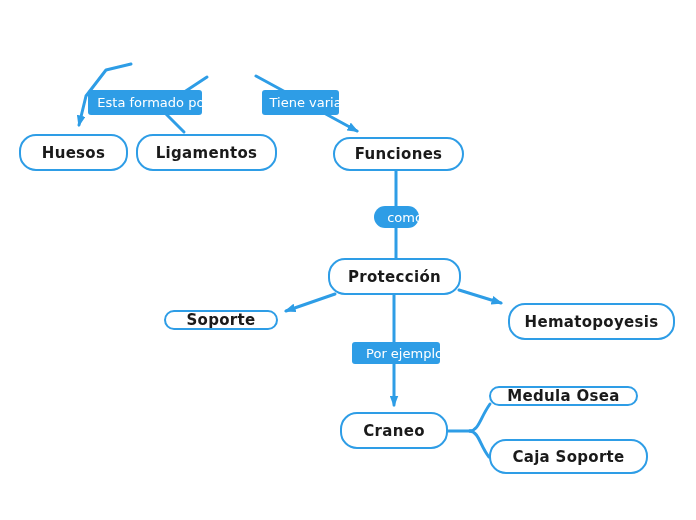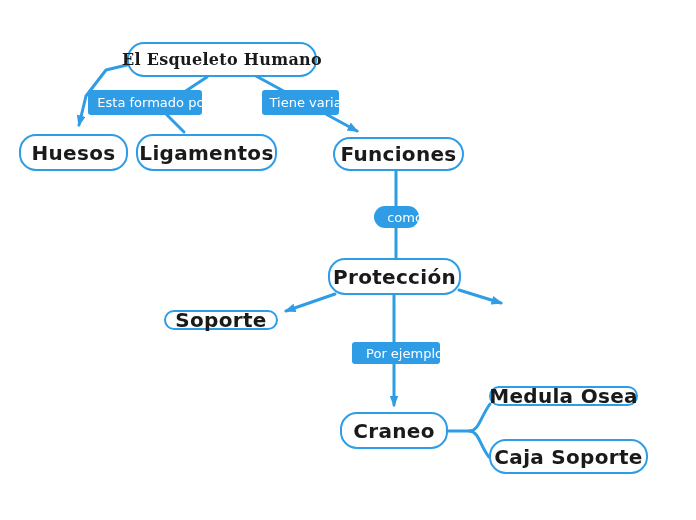--- a/index.html
+++ b/index.html
@@ -20,21 +20,21 @@
   .concept {
     position: absolute;
     z-index: 3;
     background: var(--node-fill);
     border: 2px solid var(--accent);
     border-radius: 17px;
     display: flex;
     align-items: center;
     justify-content: center;
     font-weight: bold;
-    font-size: 20px;
+    font-size: 15px;
     color: var(--node-text);
     white-space: nowrap;
     letter-spacing: 0.3px;
   }
   .concept.root {
     font-family: "DejaVu Serif", "Liberation Serif", serif;
     font-size: 16px;
   }
   .link-label {
     position: absolute;
@@ -85,37 +85,37 @@
     <line class="edge" x1="256" y1="76" x2="357" y2="131" marker-end="url(#arrow)"></line>
     <line class="edge" x1="396" y1="171" x2="396" y2="258"></line>
     <line class="edge" x1="335" y1="294" x2="286" y2="311" marker-end="url(#arrow)"></line>
     <line class="edge" x1="459" y1="290" x2="501" y2="303" marker-end="url(#arrow)"></line>
     <line class="edge" x1="394" y1="295" x2="394" y2="405" marker-end="url(#arrow)"></line>
     <path class="edge" d="M448,431 L470,431"></path>
     <path class="edge" d="M470,431 C479,430 480,418 490,404"></path>
     <path class="edge" d="M470,431 C479,432 480,446 489,457"></path>
   </svg>
 
-  <div class="concept root n-root">
-    <span>El Esqueleto Humano</span>
-  </div>
   <div class="concept n-huesos">
     <span>Huesos</span>
   </div>
   <div class="concept n-funciones">
     <span>Funciones</span>
   </div>
   <div class="concept n-ligamentos">
     <span>Ligamentos</span>
   </div>
   <div class="concept n-proteccion">
     <span>Protección</span>
   </div>
   <div class="concept n-soporte">
     <span>Soporte</span>
+  </div>
+  <div class="concept n-hematopoyesis">
+    <span>Hematopoyesis</span>
   </div>
   <div class="concept n-craneo">
     <span>Craneo</span>
   </div>
   <div class="concept n-medula">
     <span>Medula Osea</span>
   </div>
   <div class="concept n-caja">
     <span>Caja Soporte</span>
   </div>

